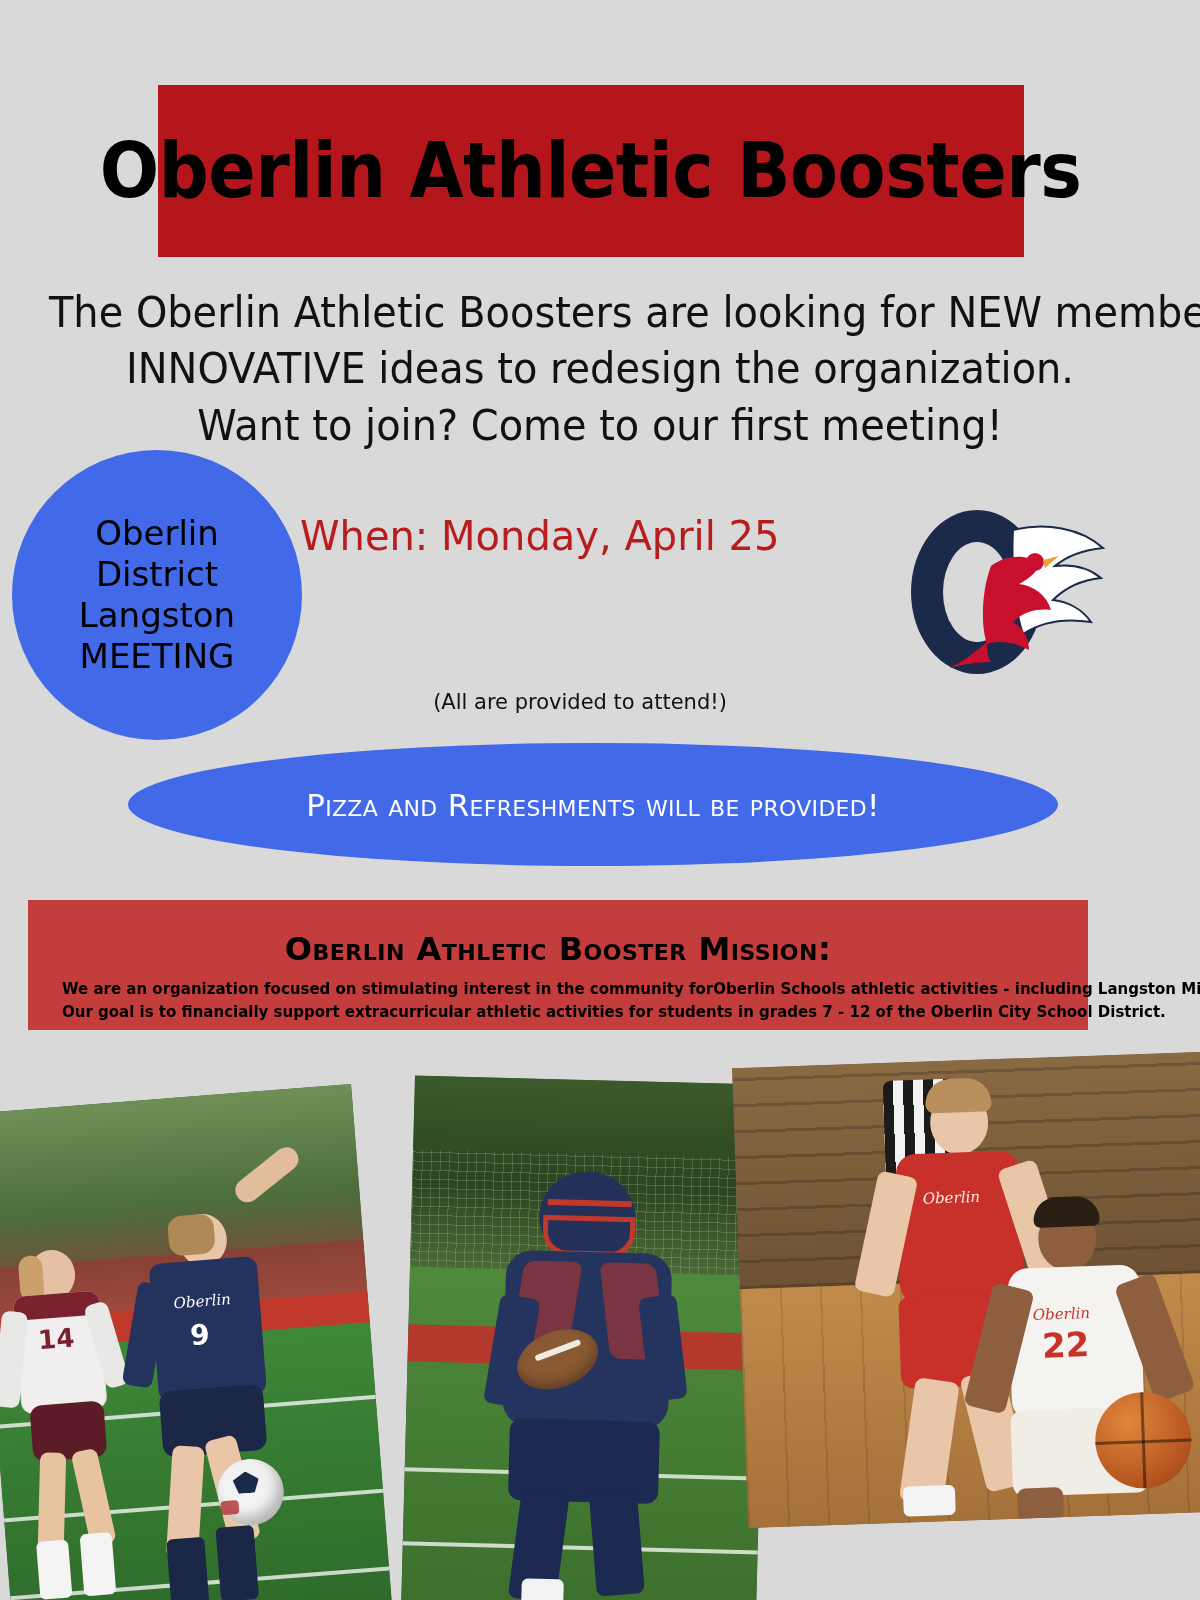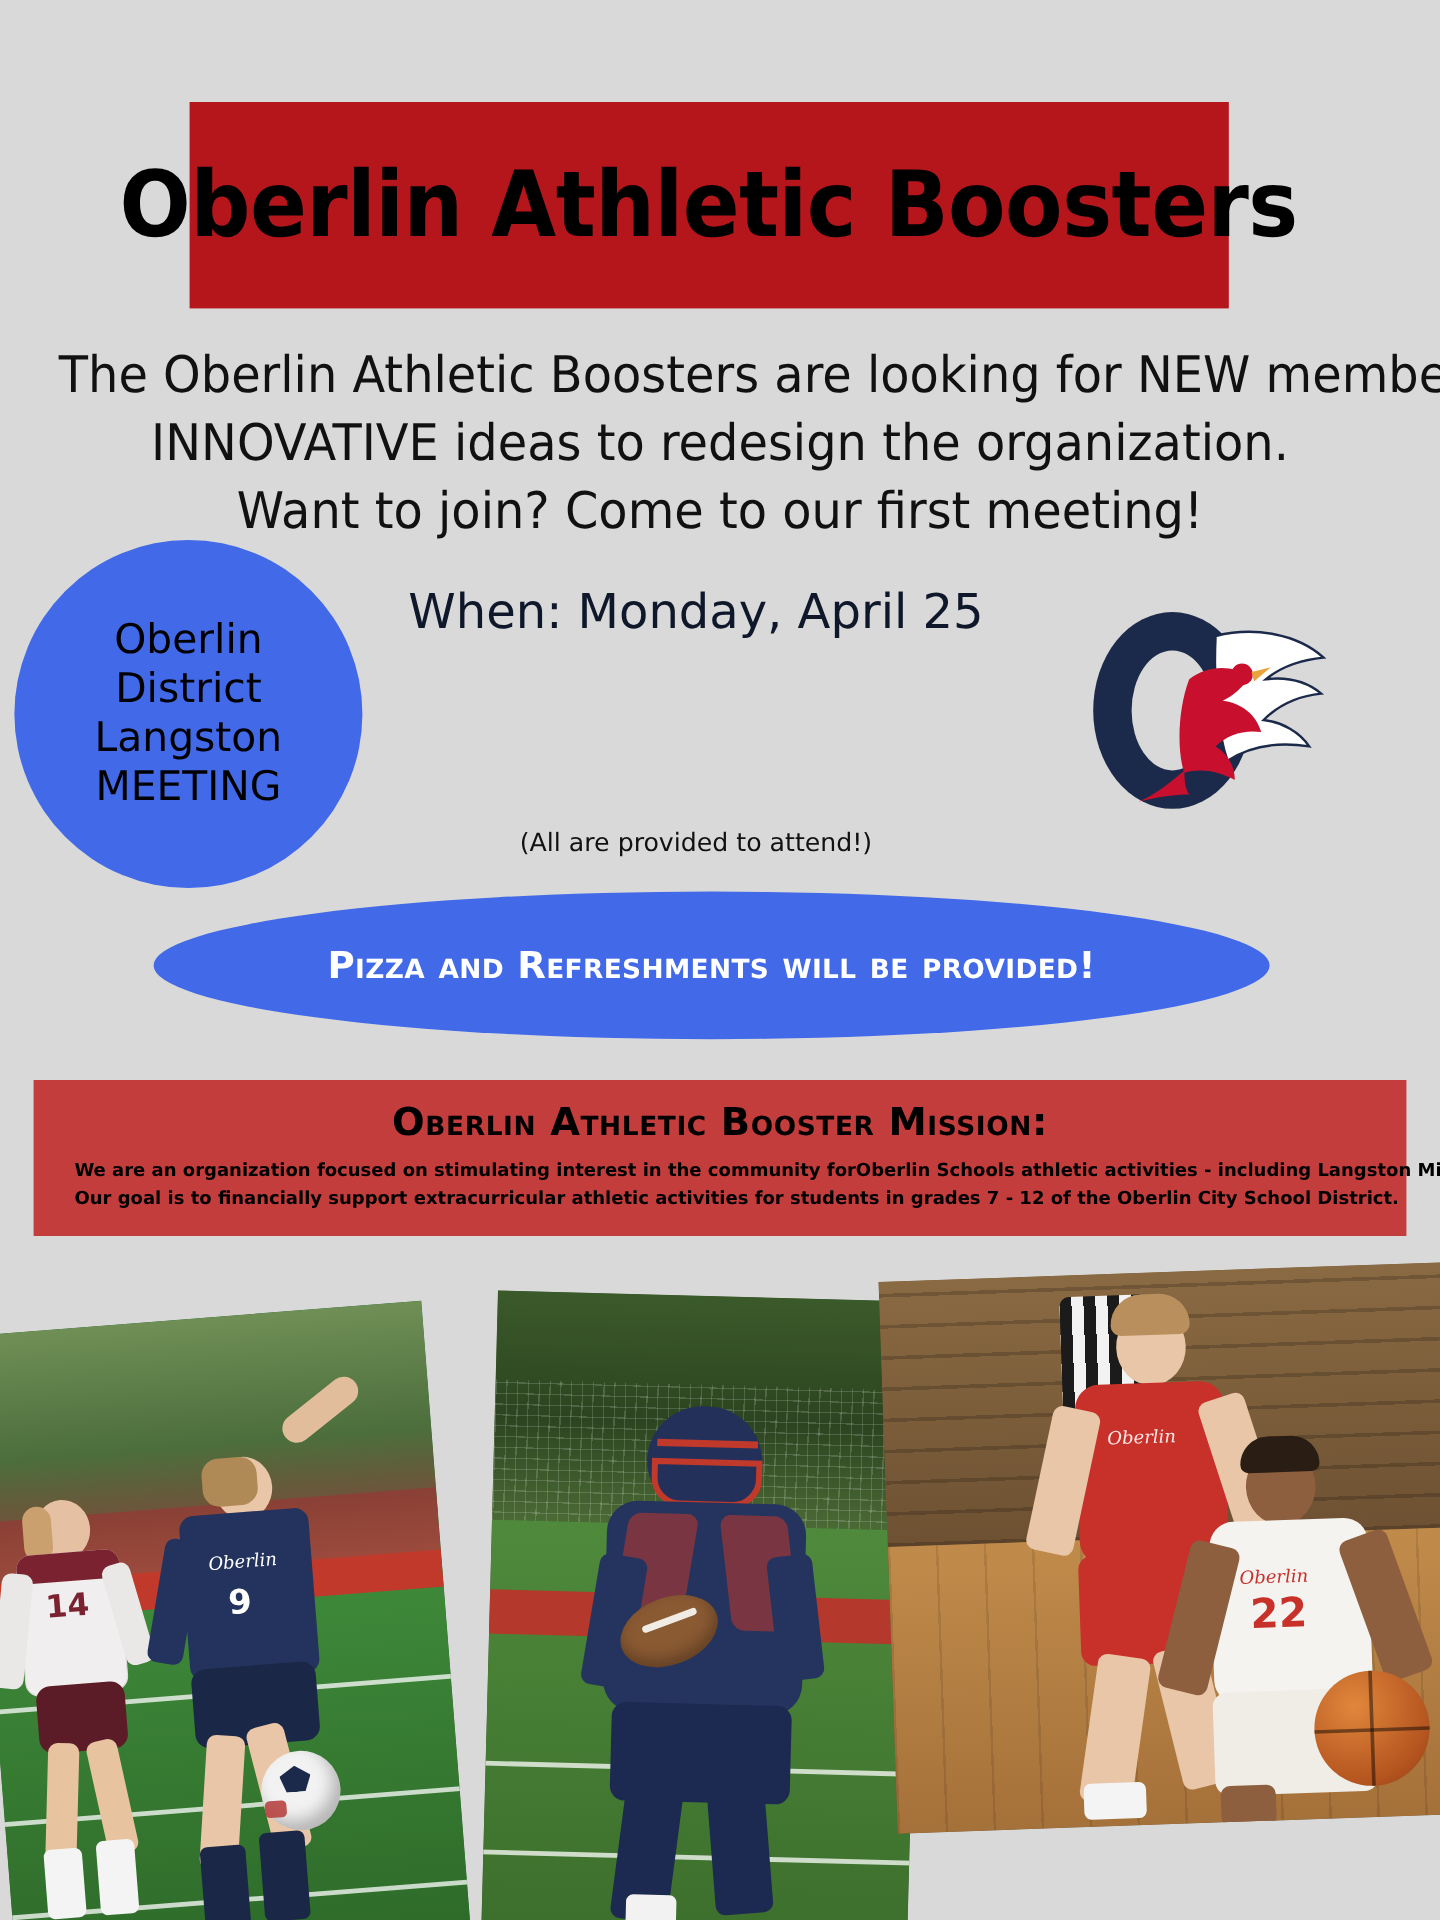--- a/index.html
+++ b/index.html
@@ -69,25 +69,24 @@
     font-family: "DejaVu Sans", sans-serif;
     font-size: 34px;
     line-height: 1.2;
     color: #000000;
   }
 
   
   .details {
     position: absolute;
     left: 300px;
-    top: 482px;
+    top: 508px;
     width: 560px;
-    text-align: center;
-    font-family: "DejaVu Sans", sans-serif;
-    color: #0f172a;
+    font-family: "DejaVu Sans", sans-serif;
+    color: #b91c1c;
   }
   .details .line {
     font-size: 40px;
     line-height: 1.42;
     white-space: nowrap;
   }
   .welcome-note {
     position: absolute;
     left: 300px;
     top: 690px;
@@ -116,37 +115,37 @@
     width: 930px;
     height: 123px;
     border-radius: 50% / 50%;
     background: #4169e8;
     display: flex;
     align-items: center;
     justify-content: center;
   }
   .pizza-ellipse .pizza-text {
     font-family: "DejaVu Sans", sans-serif;
-    font-weight: bold;
+    font-weight: normal;
     font-size: 31px;
     color: #ffffff;
     font-variant: small-caps;
     letter-spacing: 0.3px;
     white-space: nowrap;
   }
 
   
   .mission {
     position: absolute;
     left: 28px;
     top: 900px;
-    width: 1144px;
+    width: 1060px;
     height: 130px;
     background: #c33d3d;
-    padding-top: 16px;
+    padding-top: 30px;
   }
   .mission .mission-title {
     text-align: center;
     font-family: "DejaVu Sans", sans-serif;
     font-weight: bold;
     font-size: 32px;
     color: #000000;
     font-variant: small-caps;
     letter-spacing: 0.5px;
   }

